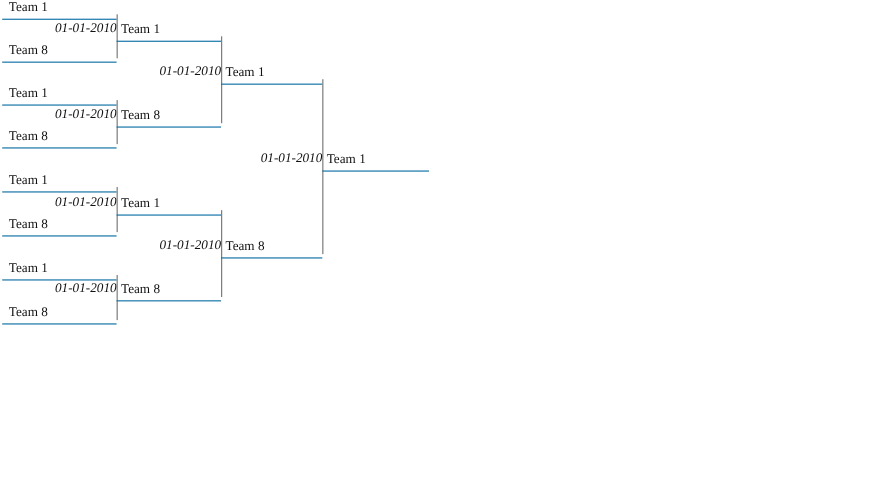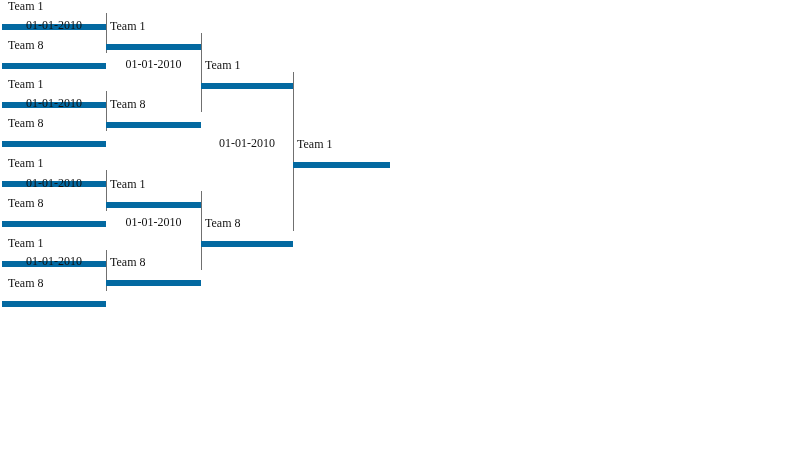--- a/index.html
+++ b/index.html
@@ -8,37 +8,38 @@
     width: 800px;
     height: 450px;
     background: #ffffff;
     overflow: hidden;
     font-family: "Liberation Serif", serif;
     font-size: 12px;
     color: #111111;
   }
   .slot {
     position: absolute;
-    height: 30px;
+    height: 18px;
     line-height: 13px;
-    border-bottom: 6px solid #0369a1;
+    border-bottom: 1px solid #0369a1;
     box-sizing: border-box;
     white-space: nowrap;
     overflow: visible;
   }
   .r1slot  { left: 2px;   width: 104px; padding-left: 6px; }
   .r2slot  { left: 106px; width: 95px;  padding-left: 4px; }
   .r3slot  { left: 201px; width: 92px;  padding-left: 4px; }
   .winslot { left: 293px; width: 97px;  padding-left: 4px; }
   .date {
     position: absolute;
     height: 13px;
     line-height: 13px;
-    text-align: center;
+    text-align: right;
     white-space: nowrap;
+    font-style: italic;
   }
   .r1date { left: 2px;   width: 104px; }
   .r2date { left: 106px; width: 95px;  }
   .r3date { left: 201px; width: 92px;  }
   .vline {
     position: absolute;
     width: 1px;
     background: #707070;
   }
 </style>

